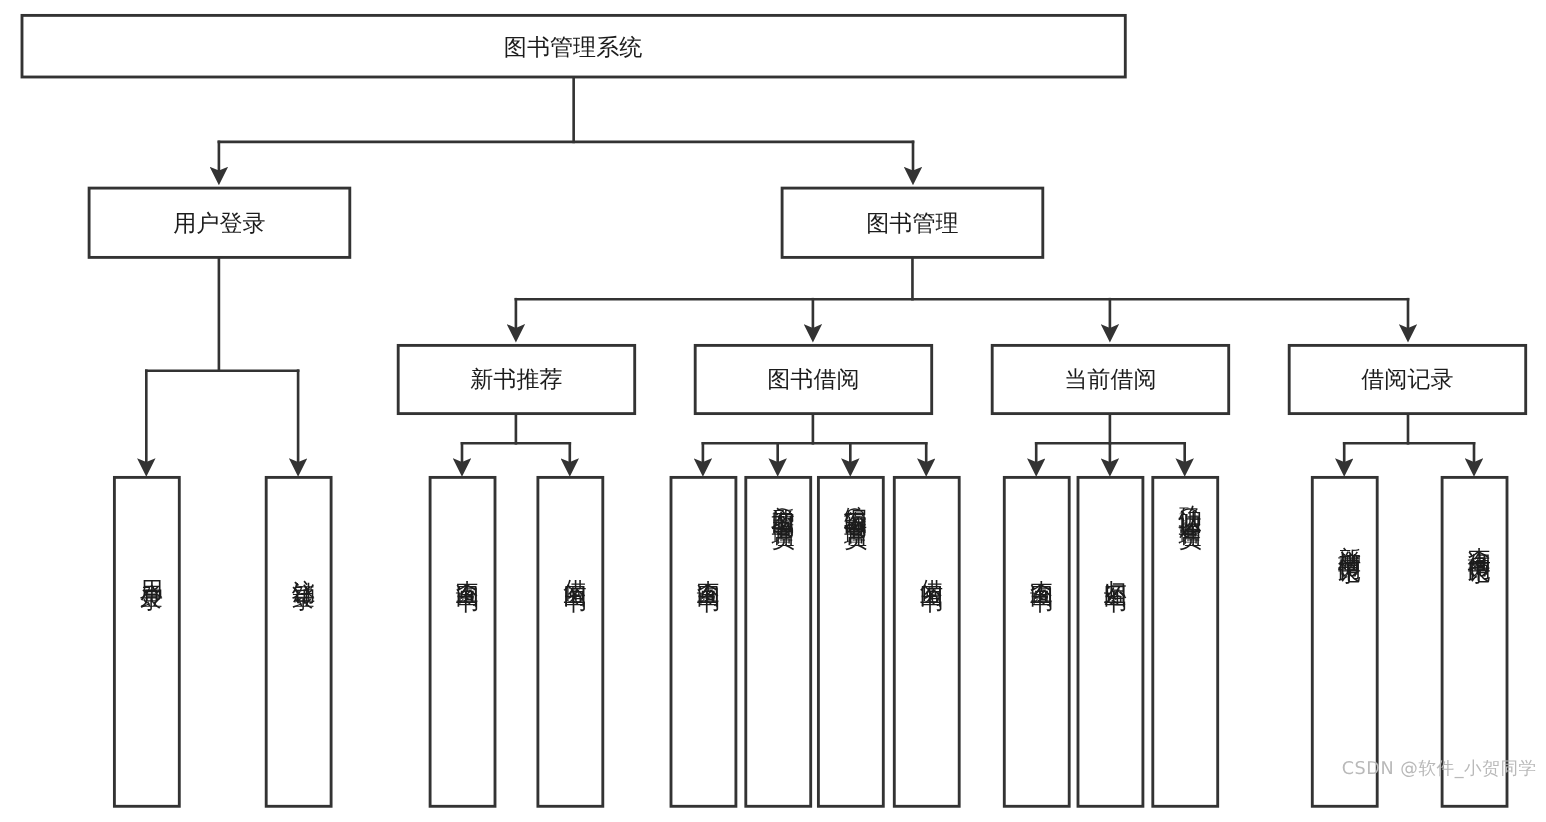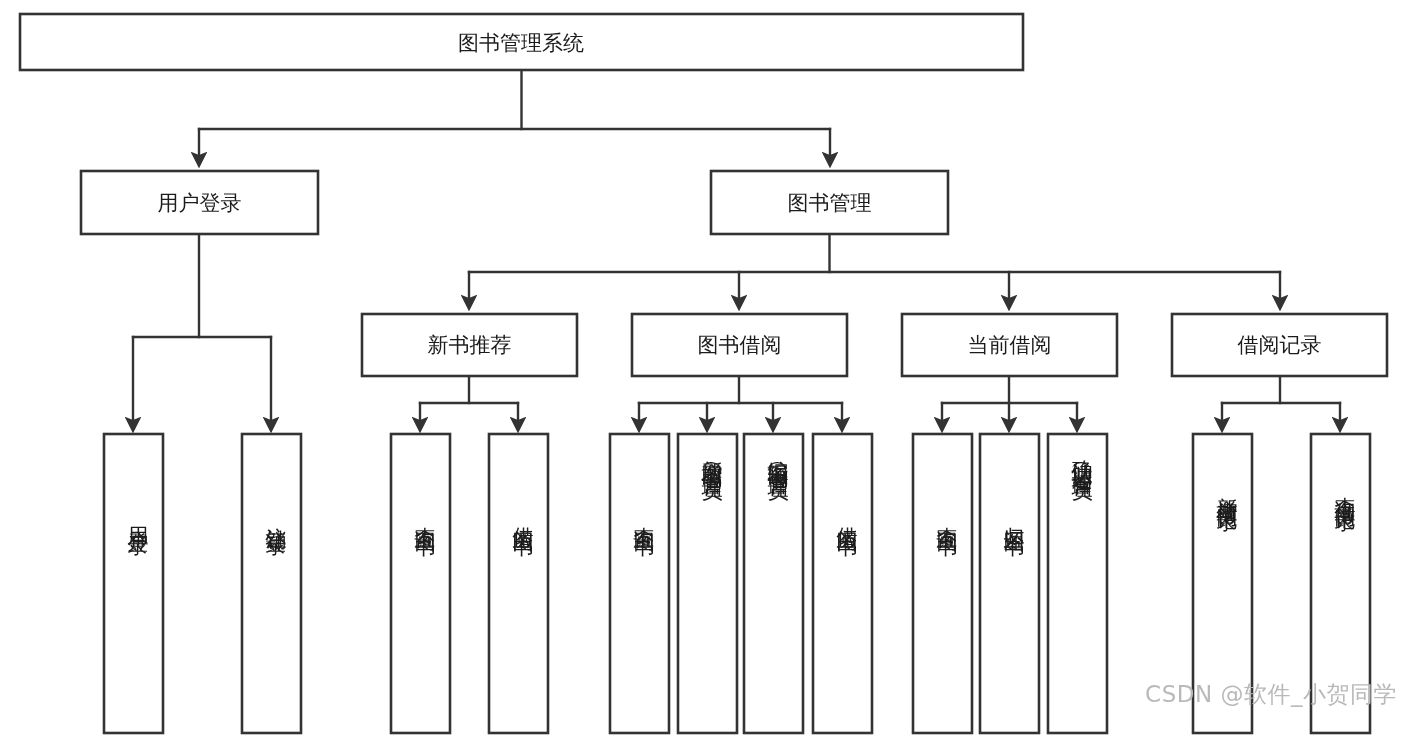--- a/index.html
+++ b/index.html
@@ -58,21 +58,21 @@
     letter-spacing: 3px;
     text-align: start;
     white-space: nowrap;
     pointer-events: none;
   }
   .watermark {
     position: absolute;
     right: 8px;
     bottom: 6px;
     font-family: "DejaVu Sans", "Liberation Sans", sans-serif;
-    font-size: 23px;
+    font-size: 16px;
     color: #b9b9b9;
     letter-spacing: 0.5px;
     white-space: nowrap;
   }
 </style>
 </head>
 <body>
 
 <div id="diagram-root">
 

